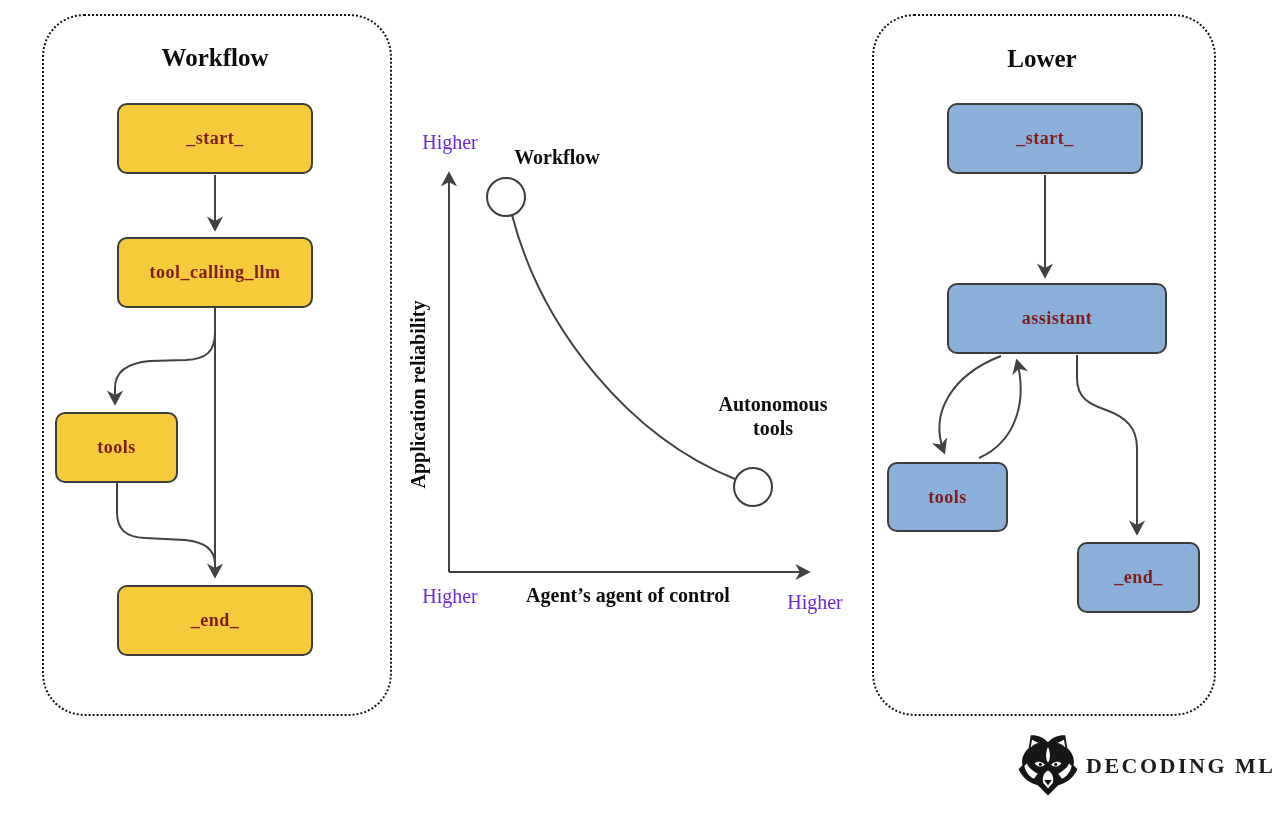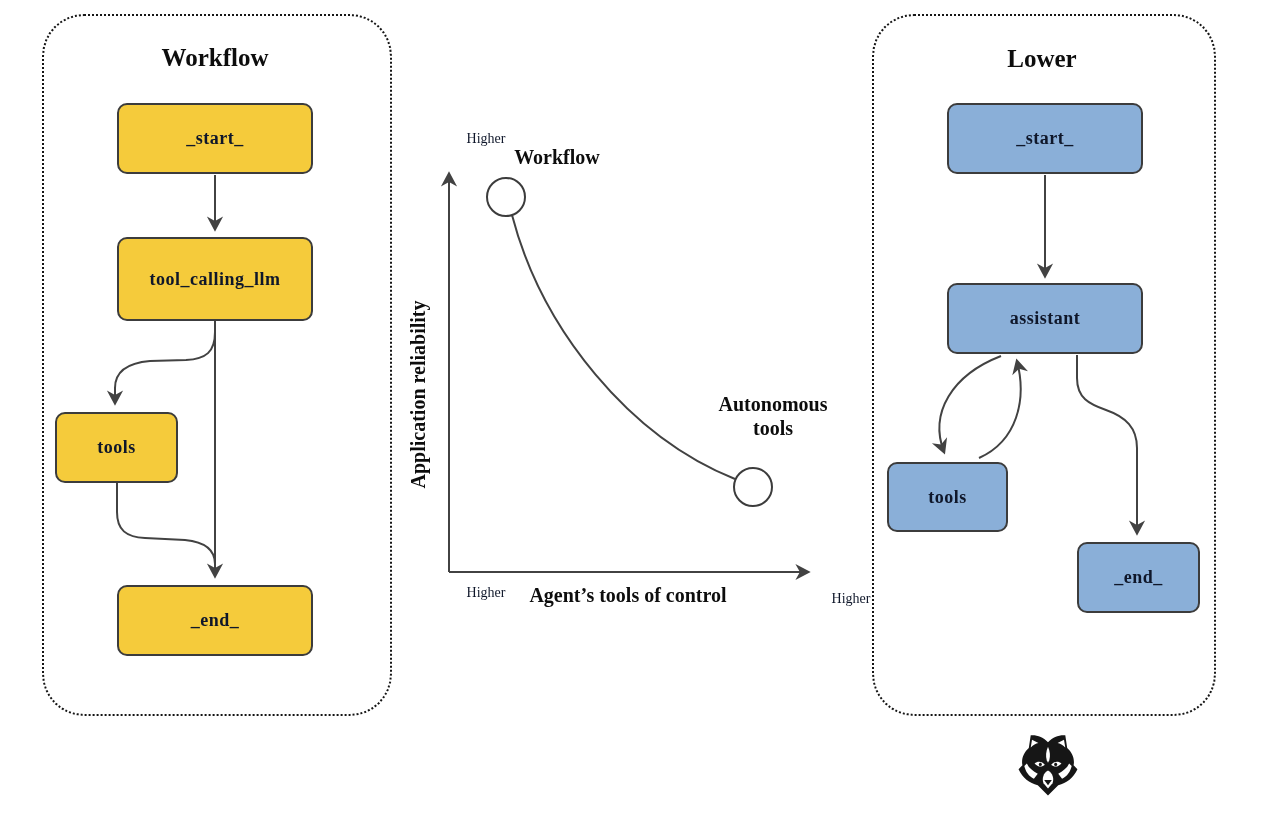--- a/index.html
+++ b/index.html
@@ -9,28 +9,28 @@
   }
   .panel{
     position:absolute;border:2px dotted #151515;border-radius:42px;background:transparent;
   }
   .panel-title{
     position:absolute;text-align:center;font-size:25px;font-weight:bold;color:#0d0d0d;
   }
   .node{
     position:absolute;border:2px solid #3c3c3c;border-radius:10px;
     display:flex;align-items:center;justify-content:center;
-    font-weight:bold;font-size:18px;letter-spacing:.5px;color:#0f172a;
+    font-weight:bold;font-size:18px;letter-spacing:.5px;color:#7f1d1d;
     box-sizing:border-box;
   }
   .node.yellow{background:#f5cb3b;}
   .node.blue{background:#8aafd8;}
   svg.layer{position:absolute;left:0;top:0;pointer-events:none;}
   .chart-label{position:absolute;color:#222;}
-  .axis-end{font-size:14px;font-weight:normal;color:#0f172a;margin-left:36px;}
+  .axis-end{font-size:20px;font-weight:normal;color:#6d28d9;}
   .bold-label{font-size:20px;font-weight:bold;color:#0d0d0d;}
   #ylabel{
     width:240px;text-align:center;transform:rotate(-90deg);
     font-size:20px;font-weight:bold;color:#0d0d0d;
   }
   #autonomous-label{line-height:1.18;text-align:center;}
   #logo{position:absolute;display:flex;align-items:center;}
   #logo-text{
     font-size:22px;font-weight:bold;letter-spacing:2.5px;color:#1d1d1d;margin-left:6px;
     white-space:nowrap;
@@ -71,47 +71,48 @@
     <g>
       <path d="M449 572 L449 174" stroke="#424242" stroke-width="2" fill="none" marker-end="url(#arrow)"></path>
       <path d="M449 572 L808 572" stroke="#424242" stroke-width="2" fill="none" marker-end="url(#arrow)"></path>
       <path d="M512 215 C542 330 630 437 735 479" stroke="#424242" stroke-width="2" fill="none"></path>
       <circle r="19" fill="#ffffff" stroke="#3c3c3c" stroke-width="2" cx="506" cy="197"></circle>
       <circle r="19" fill="#ffffff" stroke="#3c3c3c" stroke-width="2" cx="753" cy="487"></circle>
     </g>
   </svg>
 
   <div class="node yellow" style="left:117px;top:103px;width:196px;height:71px;">_start_</div>
-  <div class="node yellow" style="left:117px;top:237px;width:196px;height:84px;">tool_calling_llm</div>
+  <div class="node yellow" style="left:117px;top:237px;width:196px;height:71px;">tool_calling_llm</div>
   <div class="node yellow" style="left:55px;top:412px;width:123px;height:71px;">tools</div>
   <div class="node yellow" style="left:117px;top:585px;width:196px;height:71px;">_end_</div>
 
   <div class="node blue" style="left:947px;top:103px;width:196px;height:71px;">_start_</div>
-  <div class="node blue" style="left:947px;top:283px;width:196px;height:71px;">assistant</div>
+  <div class="node blue" style="left:947px;top:283px;width:220px;height:71px;">assistant</div>
   <div class="node blue" style="left:887px;top:462px;width:121px;height:70px;">tools</div>
   <div class="node blue" style="left:1077px;top:542px;width:123px;height:71px;">_end_</div>
 
   <div class="chart-label axis-end" style="left:413px;top:131px;width:74px;text-align:center;">Higher</div>
   <div class="chart-label" id="ylabel" style="left:298px;top:383px;">Application reliability</div>
   <div class="chart-label axis-end" style="left:413px;top:585px;width:74px;text-align:center;">Higher</div>
-  <div class="chart-label bold-label" style="left:508px;top:584px;width:240px;text-align:center;">Agent’s tools of control</div>
+  <div class="chart-label bold-label" style="left:508px;top:584px;width:240px;text-align:center;">Agent’s agent of control</div>
   <div class="chart-label axis-end" style="left:778px;top:591px;width:74px;text-align:center;">Higher</div>
   <div class="chart-label bold-label" style="left:502px;top:146px;width:110px;text-align:center;">Workflow</div>
   <div class="chart-label bold-label" id="autonomous-label" style="left:700px;top:393px;width:146px;">Autonomous tools</div>
 
   <div id="logo" style="left:1016px;top:733px;">
     <svg width="64" height="66" viewBox="0 0 100 100">
       <path d="M50 13 C43 5 32 1 23 2 L20 22 C12 29 8 39 10 49 L4 55 C10 68 21 77 34 80 L50 96 L66 80 C79 77 90 68 96 55 L90 49 C92 39 88 29 80 22 L77 2 C68 1 57 5 50 13 Z" fill="#161616"></path>
       <path d="M25 9 L23 21 C27 17 31 15 35 14 Z" fill="#ffffff"></path>
       <path d="M75 9 L77 21 C73 17 69 15 65 14 Z" fill="#ffffff"></path>
       <path d="M50 20 C47 27 46 34 48 41 L50 45 L52 41 C54 34 53 27 50 20 Z" fill="#ffffff"></path>
       <path d="M13 50 C15 59 20 66 28 70 L34 62 C27 58 20 53 17 46 Z" fill="#ffffff"></path>
       <path d="M87 50 C85 59 80 66 72 70 L66 62 C73 58 80 53 83 46 Z" fill="#ffffff"></path>
       <path d="M29 46 C34 42 41 43 45 48 C41 52 34 52 29 46 Z" fill="#ffffff"></path>
       <circle cx="38" cy="47.5" r="2.4" fill="#161616"></circle>
       <path d="M71 46 C66 42 59 43 55 48 C59 52 66 52 71 46 Z" fill="#ffffff"></path>
       <circle cx="62" cy="47.5" r="2.4" fill="#161616"></circle>
       <path d="M50 57 C43 61 40 69 43 77 L50 85 L57 77 C60 69 57 61 50 57 Z" fill="#ffffff"></path>
       <path d="M44 72 L56 72 L50 80 Z" fill="#161616"></path>
     </svg>
+    <span id="logo-text">DECODING ML</span>
   </div>
 
 </div>
 
 </body></html>

